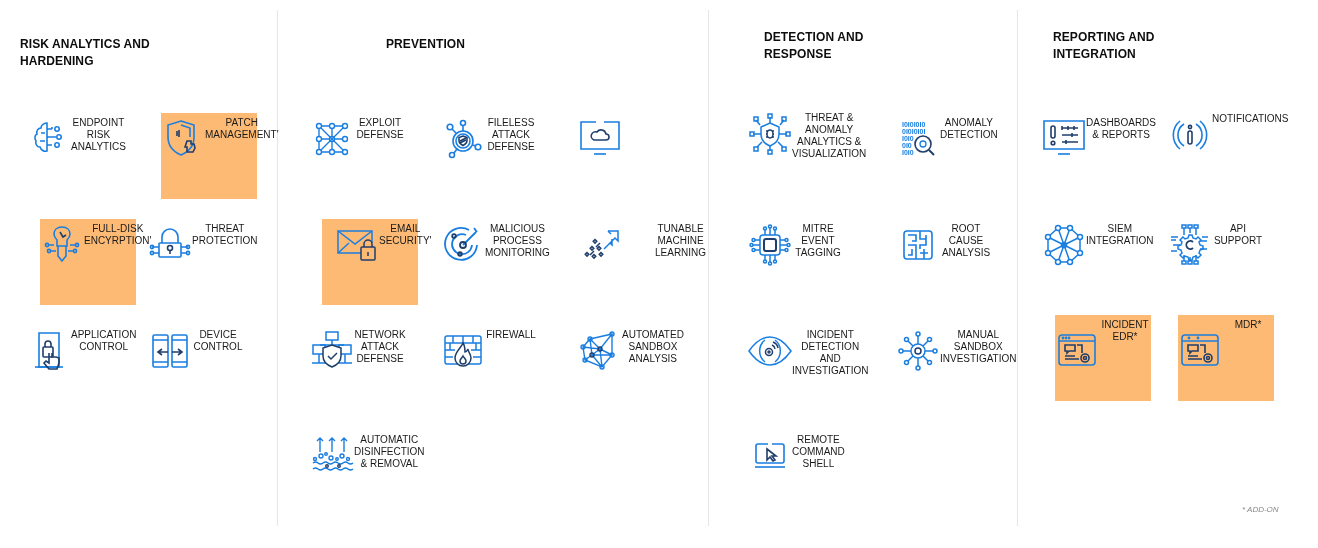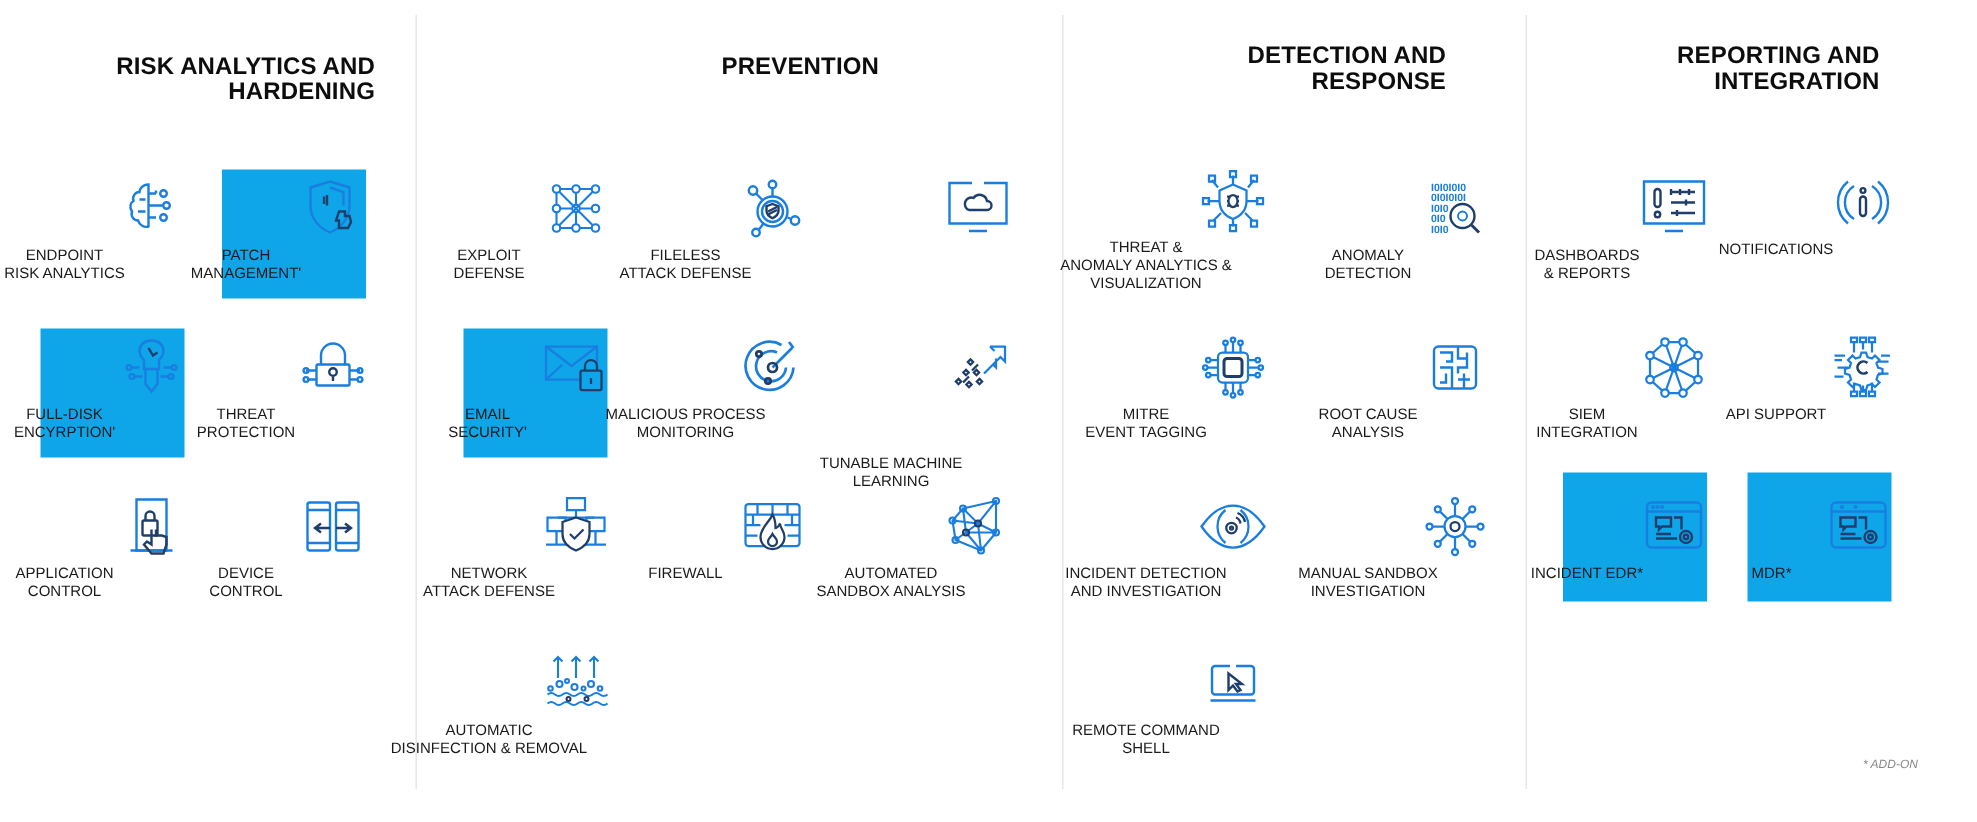--- a/index.html
+++ b/index.html
@@ -1,23 +1,23 @@
 <!DOCTYPE html>
 <html><head>
 <meta charset="utf-8">
 <style>
   html, body { margin: 0; padding: 0; background: #ffffff; }
   body { width: 1318px; height: 548px; position: relative; overflow: hidden;
          font-family: "Liberation Sans", "DejaVu Sans", sans-serif; color: #111; }
   .divider { position: absolute; top: 10px; height: 516px; width: 1px; background: #e6e6e6; }
-  .col-title { position: absolute; text-align: right; font-weight: 700; font-size: 16px;
+  .col-title { position: absolute; text-align: left; font-weight: 700; font-size: 12px;
                line-height: 17px; letter-spacing: 0.1px; color: #0d0d0d; white-space: pre-line; }
-  .tile { position: absolute; width: 96px; height: 86px; display: flex; flex-direction: column;
-          align-items: flex-end; box-sizing: border-box; }
-  .tile.addon { background: #0ea5e9; }
+  .tile { position: absolute; width: 96px; height: 86px; display: flex; flex-direction: row;
+          align-items: flex-start; box-sizing: border-box; }
+  .tile.addon { background: #fdba74; margin-left: 13px; }
   .tile .icon { width: 44px; height: 44px; margin-top: 4px; display: flex; align-items: center; justify-content: center; }
   .tile .icon svg { width: 44px; height: 44px; }
   .tile .label { margin-top: 4px; font-size: 10px; line-height: 12px; font-weight: 400; text-align: center;
                  white-space: pre-line; color: #1a1a1a; width: 160px; }
   .footnote { position: absolute; left: 1242px; top: 505px; font-size: 8px; font-style: italic; color: #888; }
   svg * { vector-effect: non-scaling-stroke; }
 </style>
 </head>
 <body>
 

